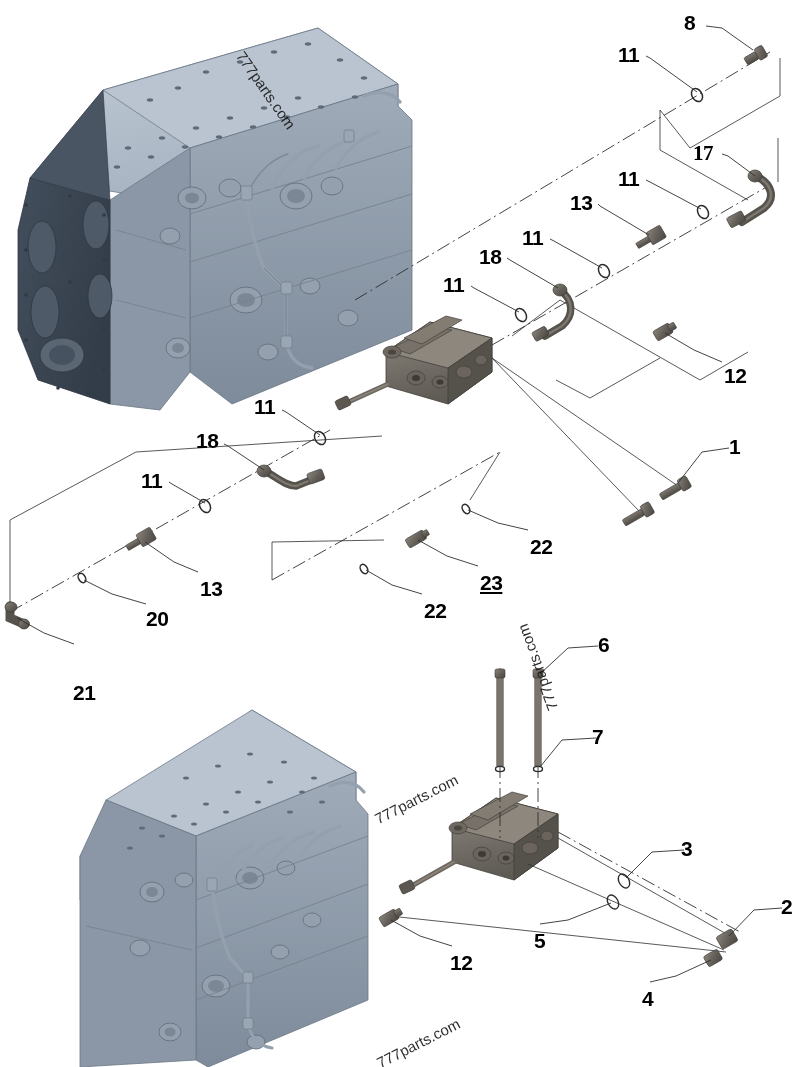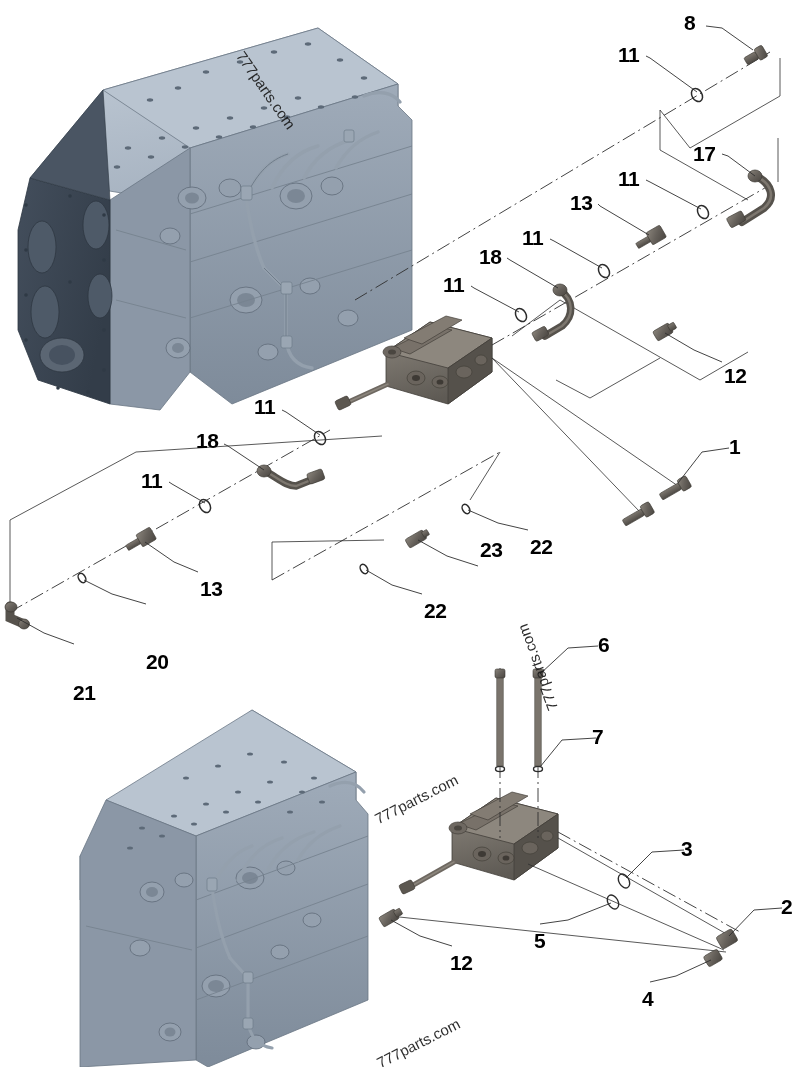--- a/index.html
+++ b/index.html
@@ -440,36 +440,36 @@
     <path d="M684,850 L652,852 L626,878"></path>
     <path d="M782,908 L754,910 L729,936"></path>
     <path d="M540,924 L568,920 L611,903"></path>
     <path d="M650,982 L676,976 L711,960"></path>
     <path d="M452,946 L420,936 L391,920"></path>
   </g>
 </svg>
 
 <div class="callout" style="left:684px;top:12px;">8</div>
 <div class="callout" style="left:618px;top:44px;">11</div>
-<div class="callout" style="left:693px;top:143px;">17</div>
+<div class="callout" style="left:693px;top:143px;font-family:Liberation Serif, serif;">17</div>
 <div class="callout" style="left:618px;top:168px;">11</div>
 <div class="callout" style="left:570px;top:192px;">13</div>
 <div class="callout" style="left:522px;top:227px;">11</div>
 <div class="callout" style="left:479px;top:246px;">18</div>
 <div class="callout" style="left:443px;top:274px;">11</div>
 <div class="callout" style="left:724px;top:365px;">12</div>
 <div class="callout" style="left:254px;top:396px;">11</div>
 <div class="callout" style="left:196px;top:430px;">18</div>
 <div class="callout" style="left:141px;top:470px;">11</div>
 <div class="callout" style="left:729px;top:436px;">1</div>
 <div class="callout" style="left:200px;top:578px;">13</div>
-<div class="callout" style="left:146px;top:608px;margin-top:43px;">20</div>
+<div class="callout" style="left:146px;top:608px;">20</div>
 <div class="callout" style="left:73px;top:648px;margin-top:34px;">21</div>
 <div class="callout" style="left:530px;top:536px;">22</div>
-<div class="callout" style="left:480px;top:539px;">23</div>
+<div class="callout" style="left:480px;top:572px;text-decoration:underline;">23</div>
 <div class="callout" style="left:424px;top:600px;">22</div>
 <div class="callout" style="left:598px;top:634px;">6</div>
 <div class="callout" style="left:592px;top:726px;">7</div>
 <div class="callout" style="left:681px;top:838px;">3</div>
 <div class="callout" style="left:781px;top:896px;">2</div>
 <div class="callout" style="left:534px;top:930px;">5</div>
 <div class="callout" style="left:642px;top:988px;">4</div>
 <div class="callout" style="left:450px;top:952px;">12</div>
 
 <div class="wm" style="left:247px;top:48px;transform:rotate(55deg);">777parts.com</div>

